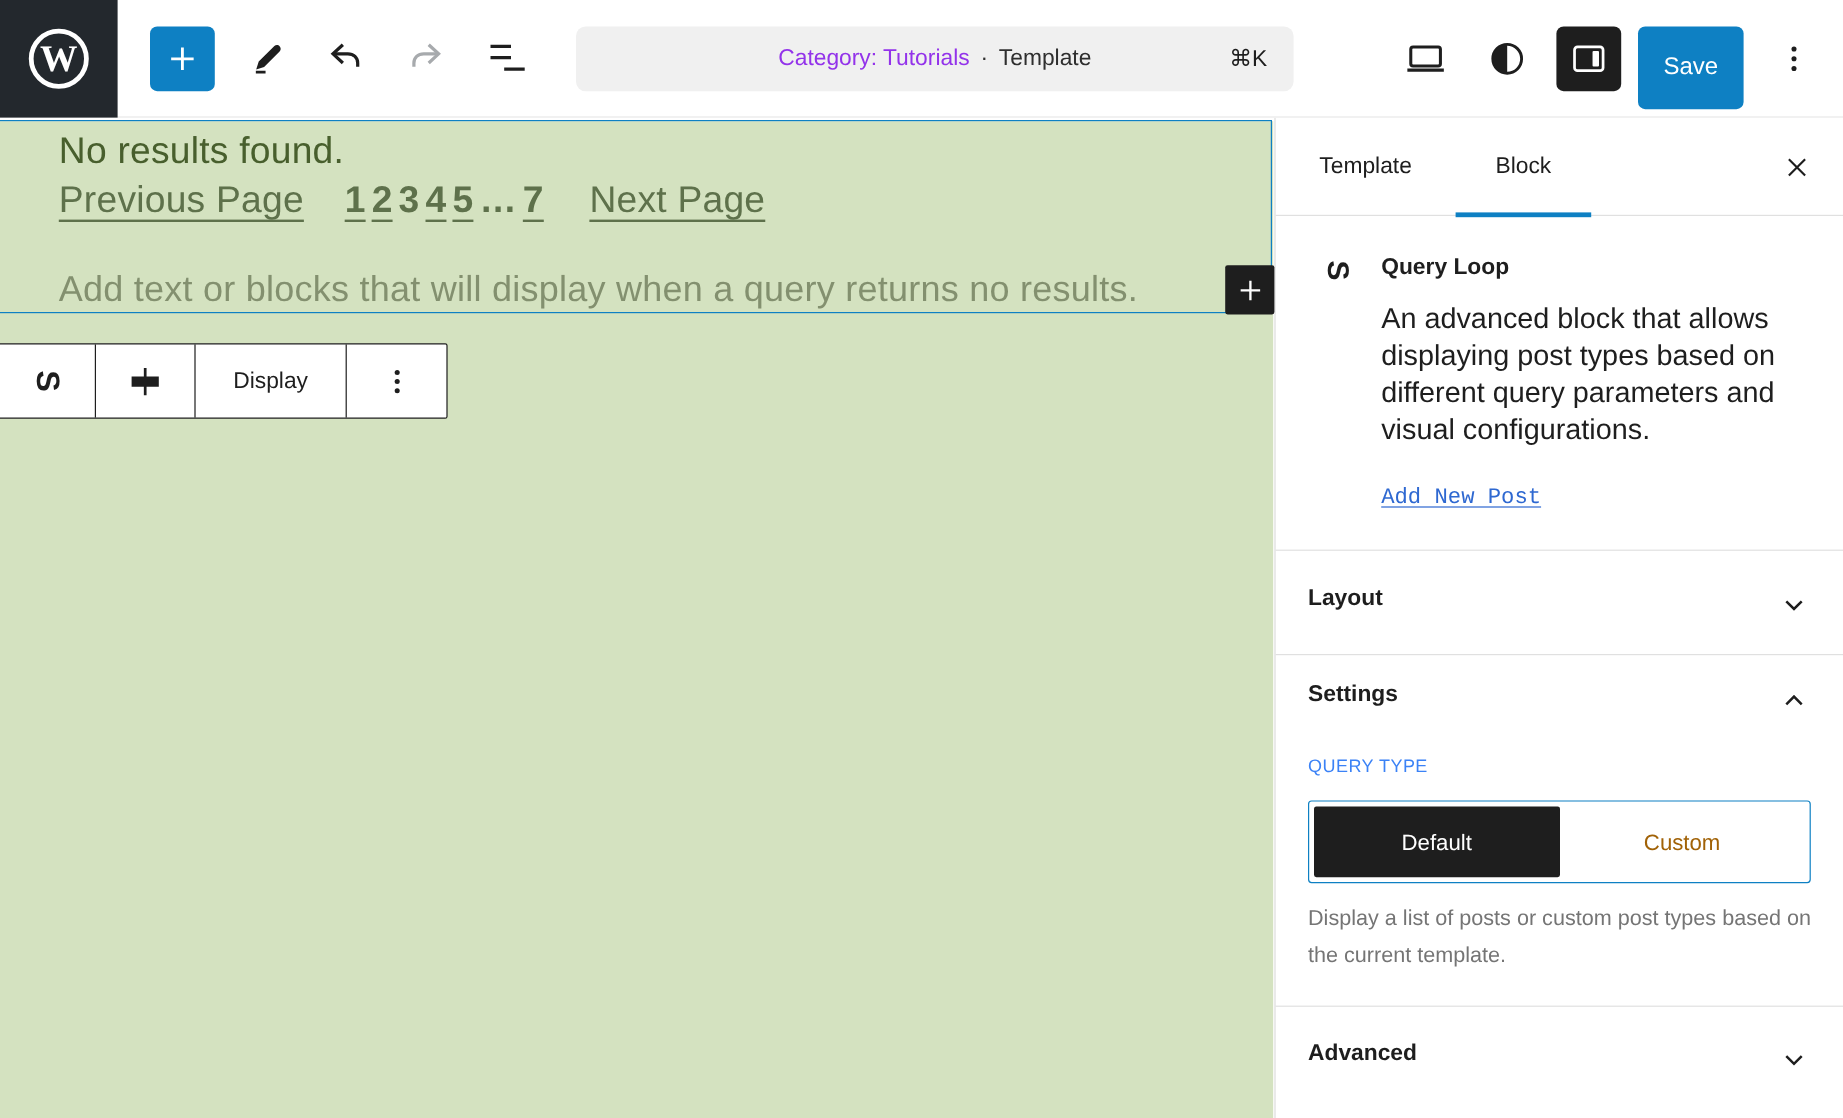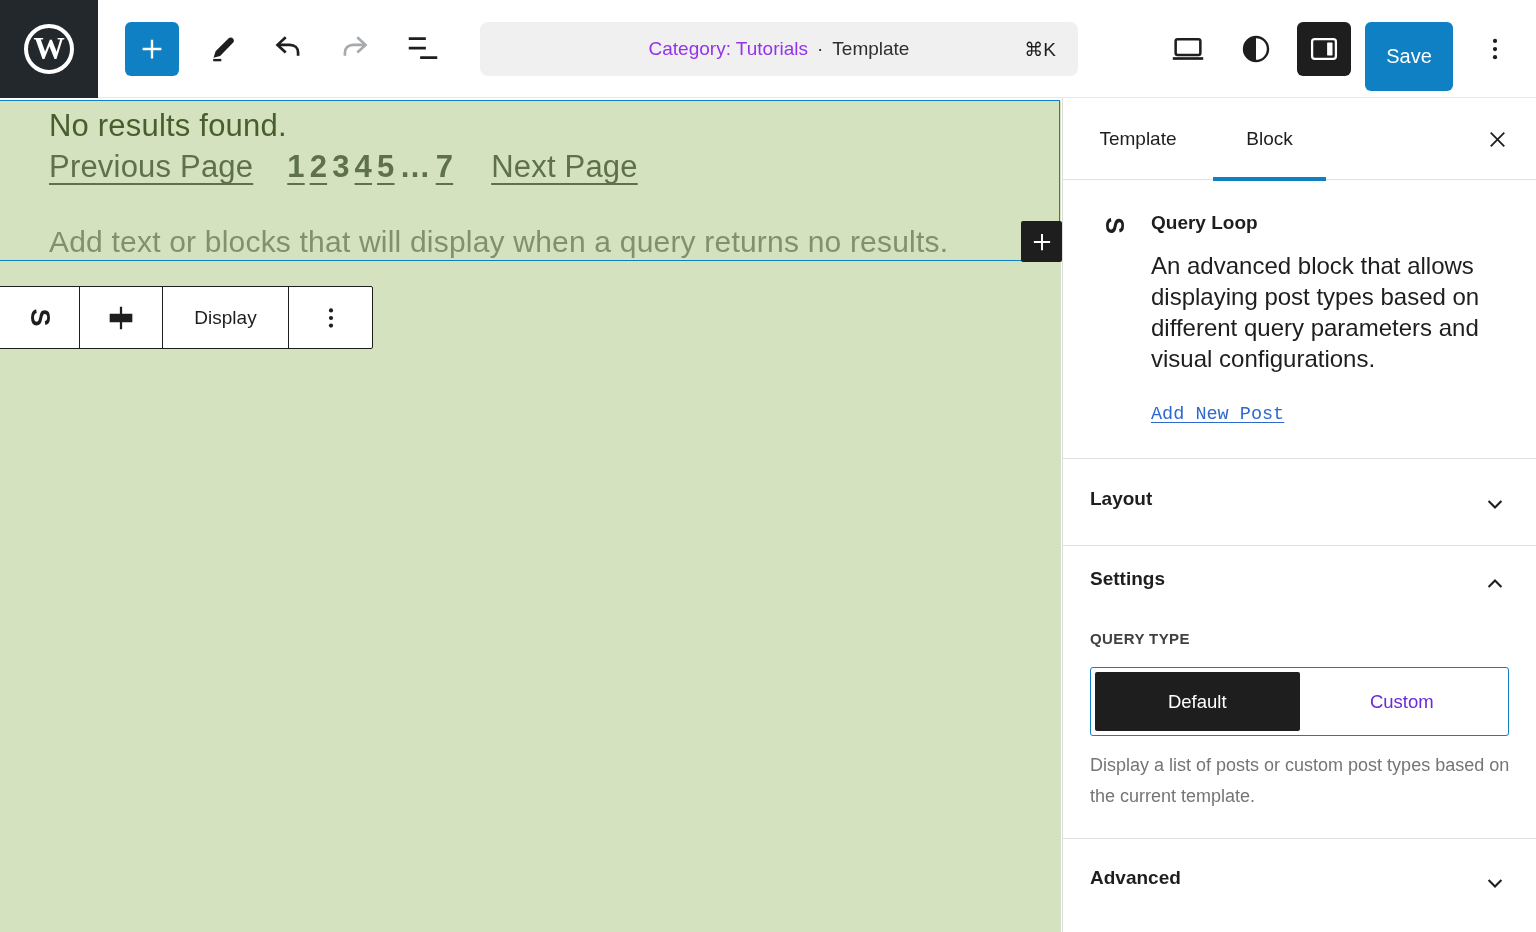--- a/index.html
+++ b/index.html
@@ -75,29 +75,29 @@
     align-items:center; justify-content:center; }
   .card-title { position:absolute; left:88px; top:114px; font-size:19px; font-weight:600; }
   .card-desc { position:absolute; left:88px; top:152px; width:345px; font-size:24px;
     line-height:31px; color:#1e1e1e; }
   .card-link { position:absolute; left:88px; top:306px; font-size:18.5px; font-weight:500;
     color:var(--link-blue,#2e68d1); text-decoration:underline; text-underline-offset:3px; cursor:pointer;font-family:Liberation Mono, monospace; }
   .sb-divider { position:absolute; left:0; width:474px; height:1px; background:#e0e0e0; }
   .panel-row { position:absolute; left:0; width:474px; height:90px; cursor:pointer; }
   .panel-label { position:absolute; left:27px; font-size:19px; font-weight:600; color:#1e1e1e; }
   .panel-chevron { position:absolute; right:28px; }
-  .query-type-label { position:absolute; left:27px; top:532px; font-size:15px; font-weight:700;
-    letter-spacing:.4px; color:#404040; }
+  .query-type-label { position:absolute; left:27px; top:532px; font-size:15px; font-weight:400;
+    letter-spacing:.4px; color:#3b82f6; }
   .toggle-group { position:absolute; left:27px; top:569px; width:419px; height:69px;
     border:1.5px solid var(--accent-blue,#0e80c3); border-radius:3px; background:#fff;
     display:flex; padding:4px; }
   .seg { flex:1; display:flex; align-items:center; justify-content:center; font-size:18.5px;
     cursor:pointer; border-radius:2px; }
   .seg-default { background:#1e1e1e; color:#fff; font-weight:500; }
-  .seg-custom { color:#6d28d9; }
+  .seg-custom { color:#a16207; }
   .help-text { position:absolute; left:27px; top:652px; width:440px; font-size:18px;
     line-height:31px; color:var(--muted-gray,#757575); }
 </style>
 </head>
 <body>
 
 <div class="header">
 
   <div class="logo">
     <svg width="60" height="60" viewBox="0 0 24 24">

